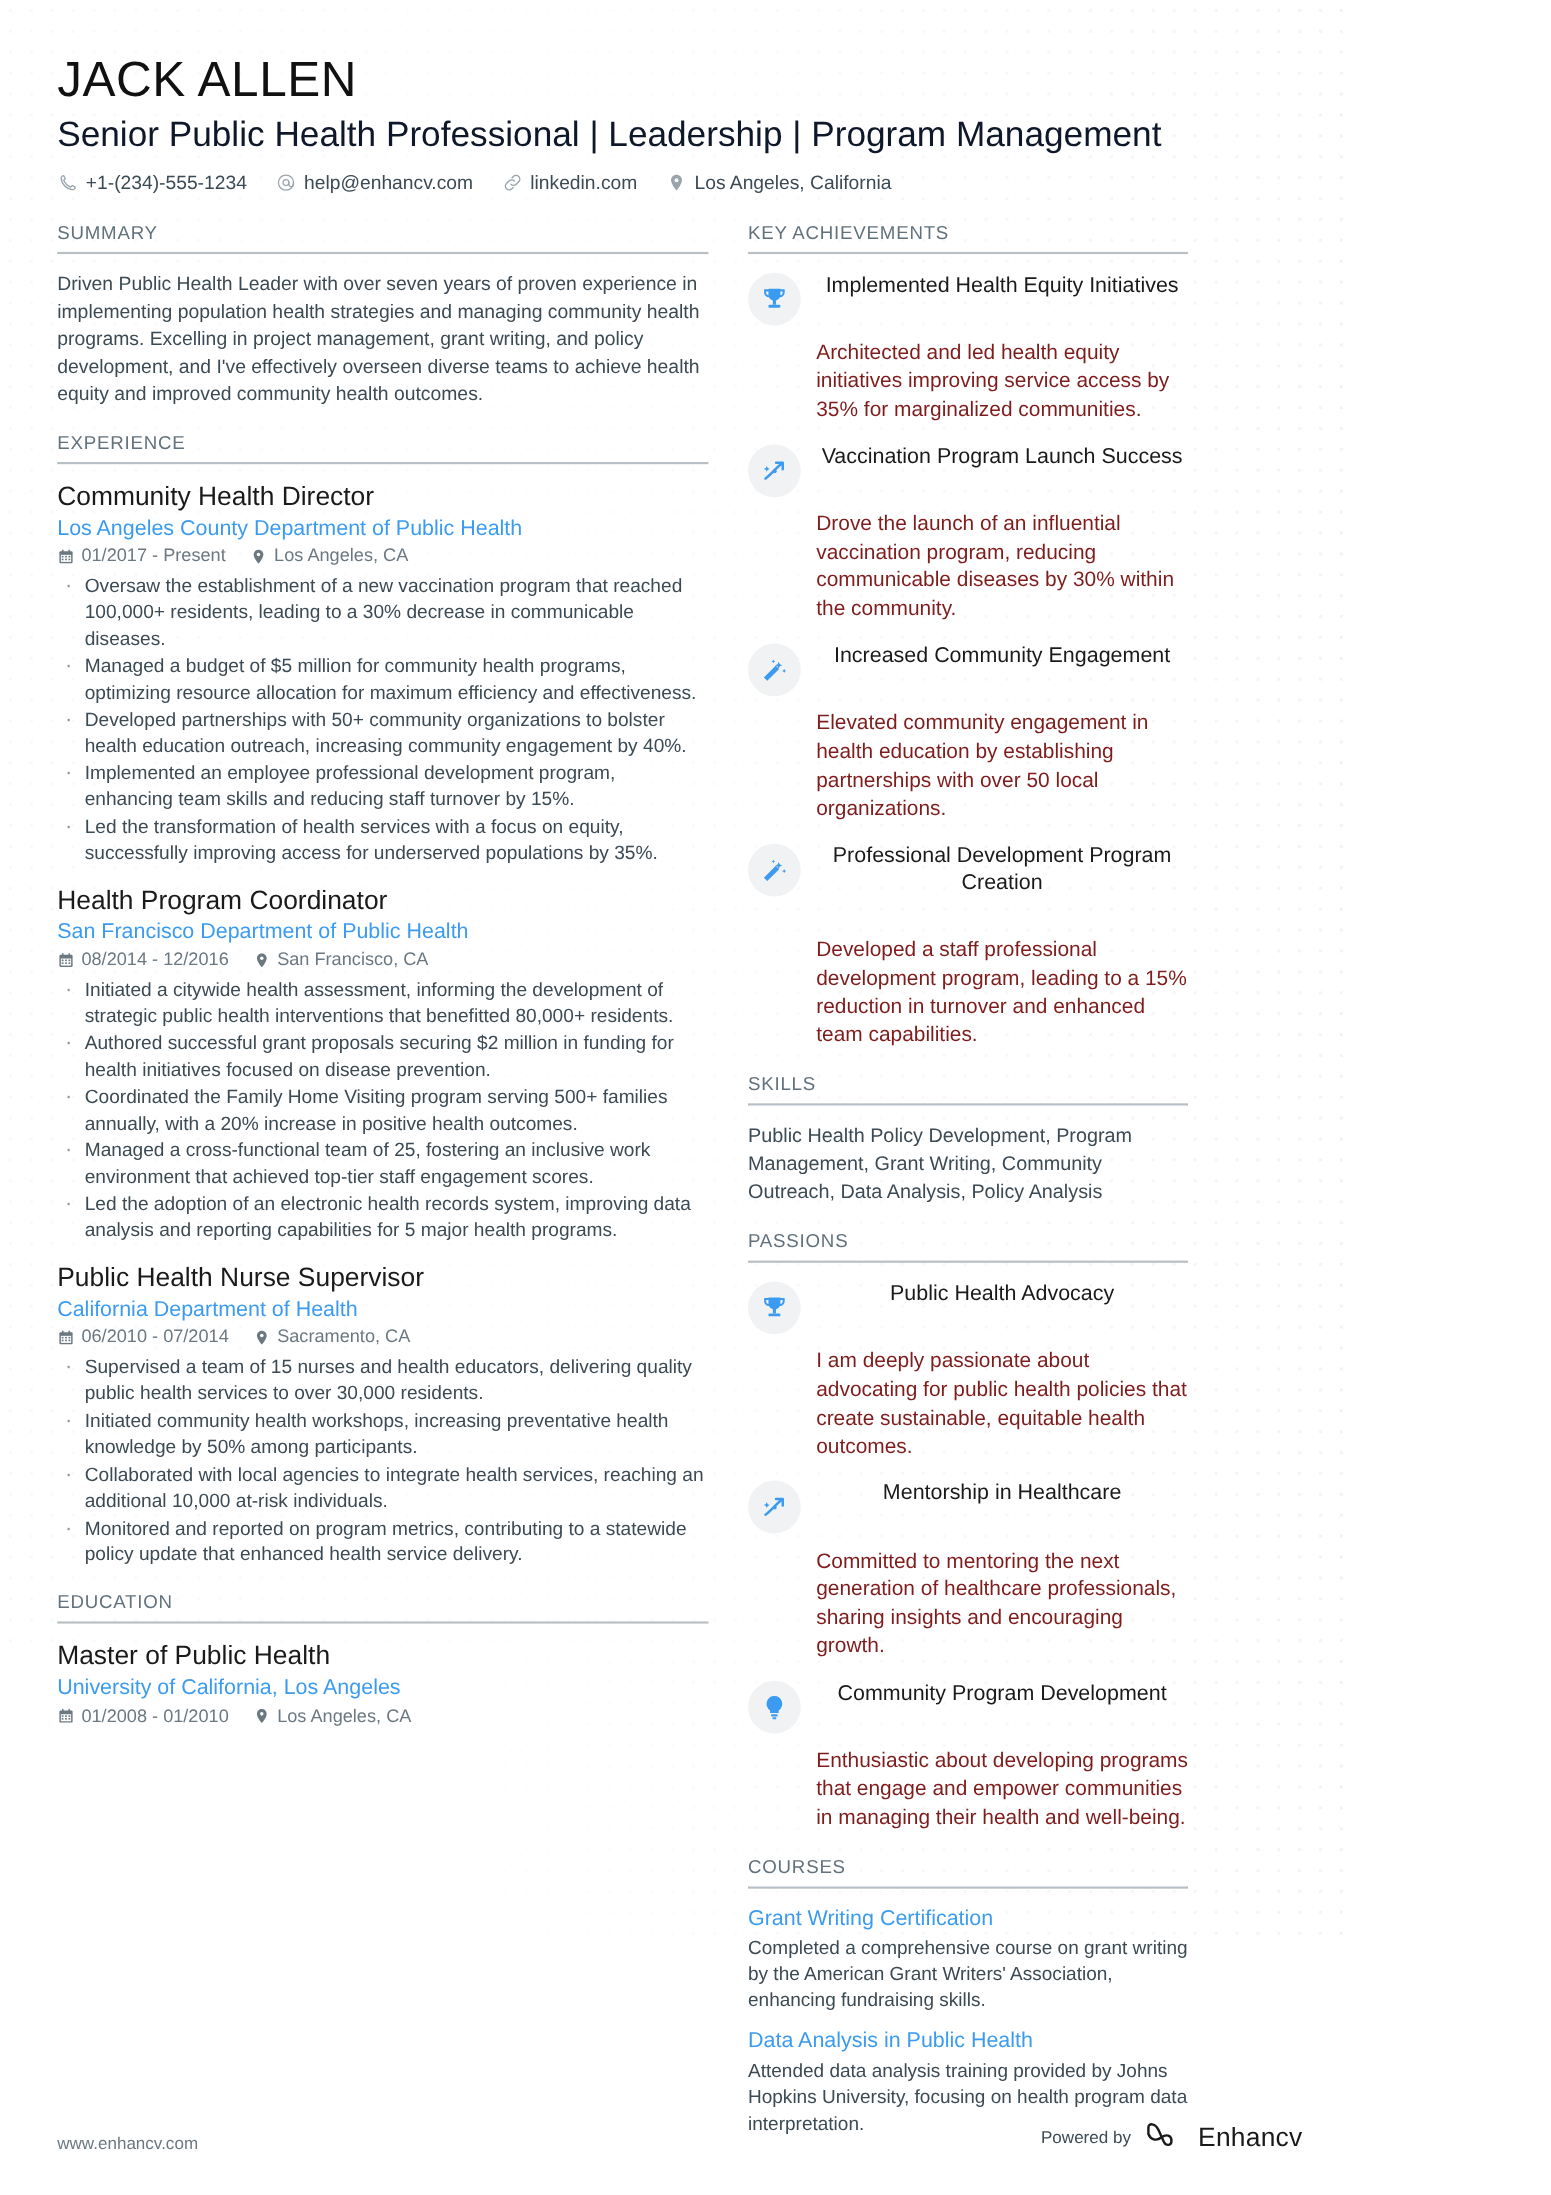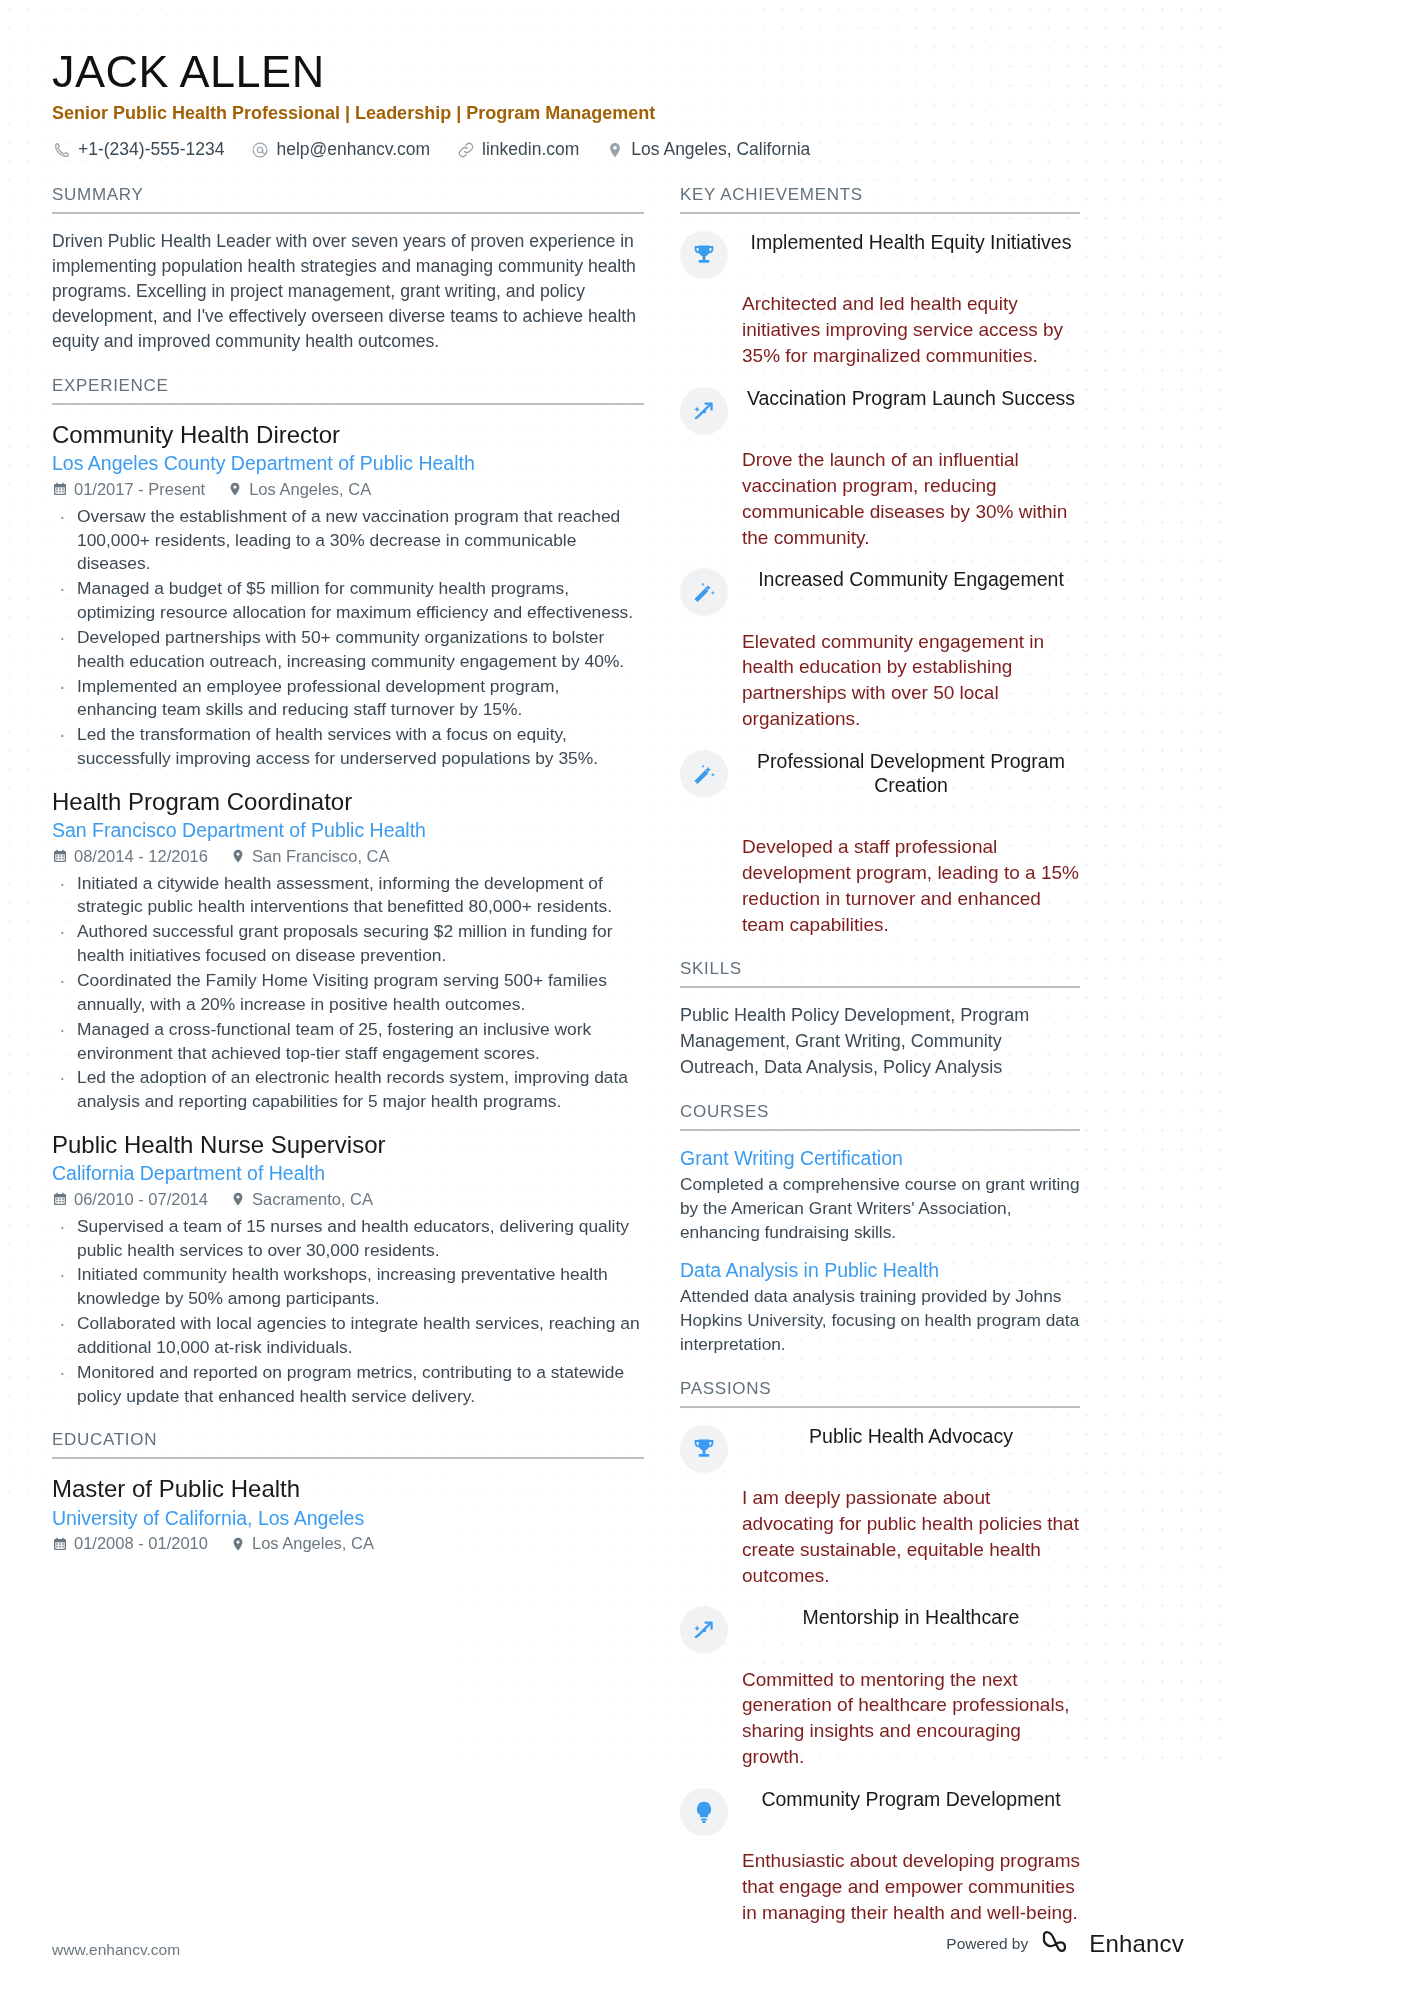--- a/index.html
+++ b/index.html
@@ -50,23 +50,23 @@
   
   .name {
     font-size: 45px;
     font-weight: 400;
     letter-spacing: 0.5px;
     color: #111111;
     line-height: 1.08;
     margin-bottom: 6px;
   }
   .headline {
-    font-size: 18px;
-    font-weight: 700;
-    color: #a16207;
+    font-size: 32px;
+    font-weight: 400;
+    color: #0f172a;
     line-height: 1.2;
     margin-bottom: 16px;
   }
   .contacts {
     display: flex;
     align-items: center;
     flex-wrap: wrap;
     gap: 0;
     margin-bottom: 26px;
   }
@@ -555,34 +555,20 @@
               </div>
             </div>
         </div>
 
         <div class="sec">
           <div class="sec-title">SKILLS</div>
           <div class="skills-text">Public Health Policy Development, Program Management, Grant Writing, Community Outreach, Data Analysis, Policy Analysis</div>
         </div>
 
         <div class="sec">
-          <div class="sec-title">COURSES</div>
-          <div id="courses-list">
-              <div class="course">
-                <div class="course-title">Grant Writing Certification</div>
-                <div class="course-desc">Completed a comprehensive course on grant writing by the American Grant Writers' Association, enhancing fundraising skills.</div>
-              </div>
-              <div class="course">
-                <div class="course-title">Data Analysis in Public Health</div>
-                <div class="course-desc">Attended data analysis training provided by Johns Hopkins University, focusing on health program data interpretation.</div>
-              </div>
-            </div>
-        </div>
-
-        <div class="sec">
           <div class="sec-title">PASSIONS</div>
           <div id="passions-list">
               <div class="ach">
                 <span class="ach-badge">
                   <svg width="26" height="26" viewBox="0 0 24 24" fill="none">
                     <path d="M7 3.2 h10 v5.1 a5 5 0 0 1 -10 0 Z" fill="#3b9bf0"></path>
                     <path d="M7 4.6 H4.2 v1.6 a3.4 3.4 0 0 0 3.2 3.4" stroke="#3b9bf0" stroke-width="1.7" fill="none" stroke-linecap="round"></path>
                     <path d="M17 4.6 h2.8 v1.6 a3.4 3.4 0 0 1 -3.2 3.4" stroke="#3b9bf0" stroke-width="1.7" fill="none" stroke-linecap="round"></path>
                     <rect x="10.7" y="12.6" width="2.6" height="4" fill="#3b9bf0"></rect>
                     <rect x="7" y="16.6" width="10" height="2.5" rx="1" fill="#3b9bf0"></rect>
@@ -616,20 +602,34 @@
                   </svg>
                 </span>
                 <div class="ach-body">
                   <div class="ach-title">Community Program Development</div>
                   <div class="ach-desc">Enthusiastic about developing programs that engage and empower communities in managing their health and well-being.</div>
                 </div>
               </div>
             </div>
         </div>
 
+        <div class="sec">
+          <div class="sec-title">COURSES</div>
+          <div id="courses-list">
+              <div class="course">
+                <div class="course-title">Grant Writing Certification</div>
+                <div class="course-desc">Completed a comprehensive course on grant writing by the American Grant Writers' Association, enhancing fundraising skills.</div>
+              </div>
+              <div class="course">
+                <div class="course-title">Data Analysis in Public Health</div>
+                <div class="course-desc">Attended data analysis training provided by Johns Hopkins University, focusing on health program data interpretation.</div>
+              </div>
+            </div>
+        </div>
+
       </div>
     </div>
   </div>
 
   <div class="footer">
     <div class="footer-url">www.enhancv.com</div>
     <div class="footer-right">
       <span class="powered">Powered by</span>
       <span class="brand">
         <span>

